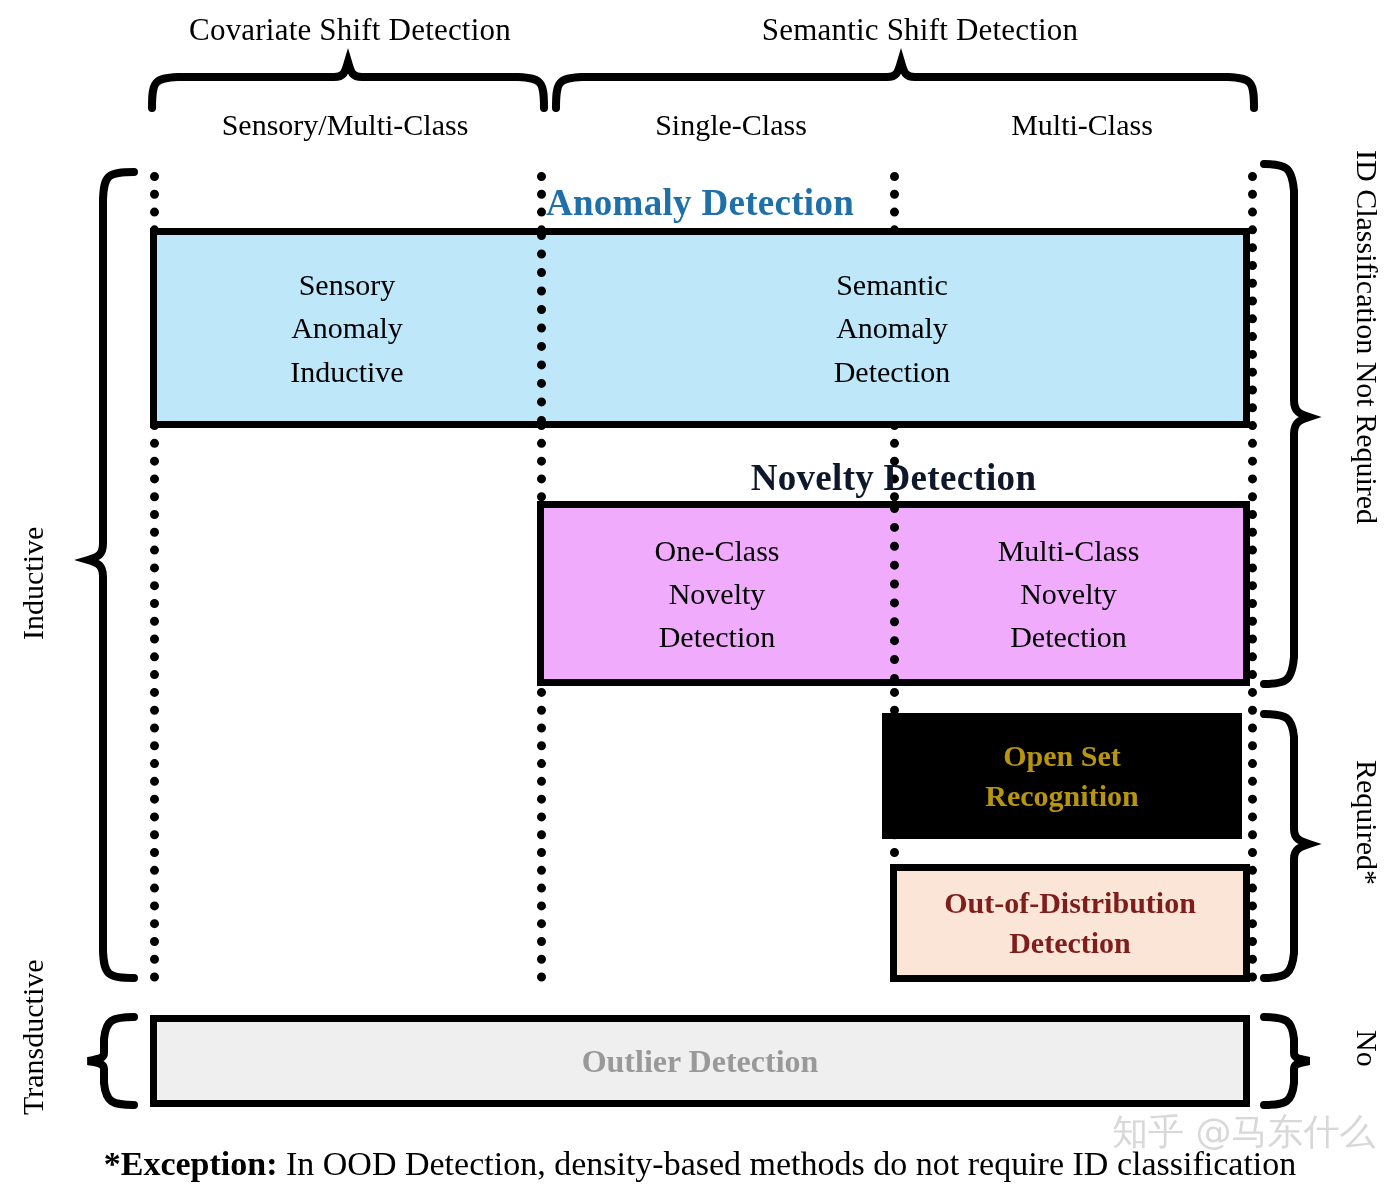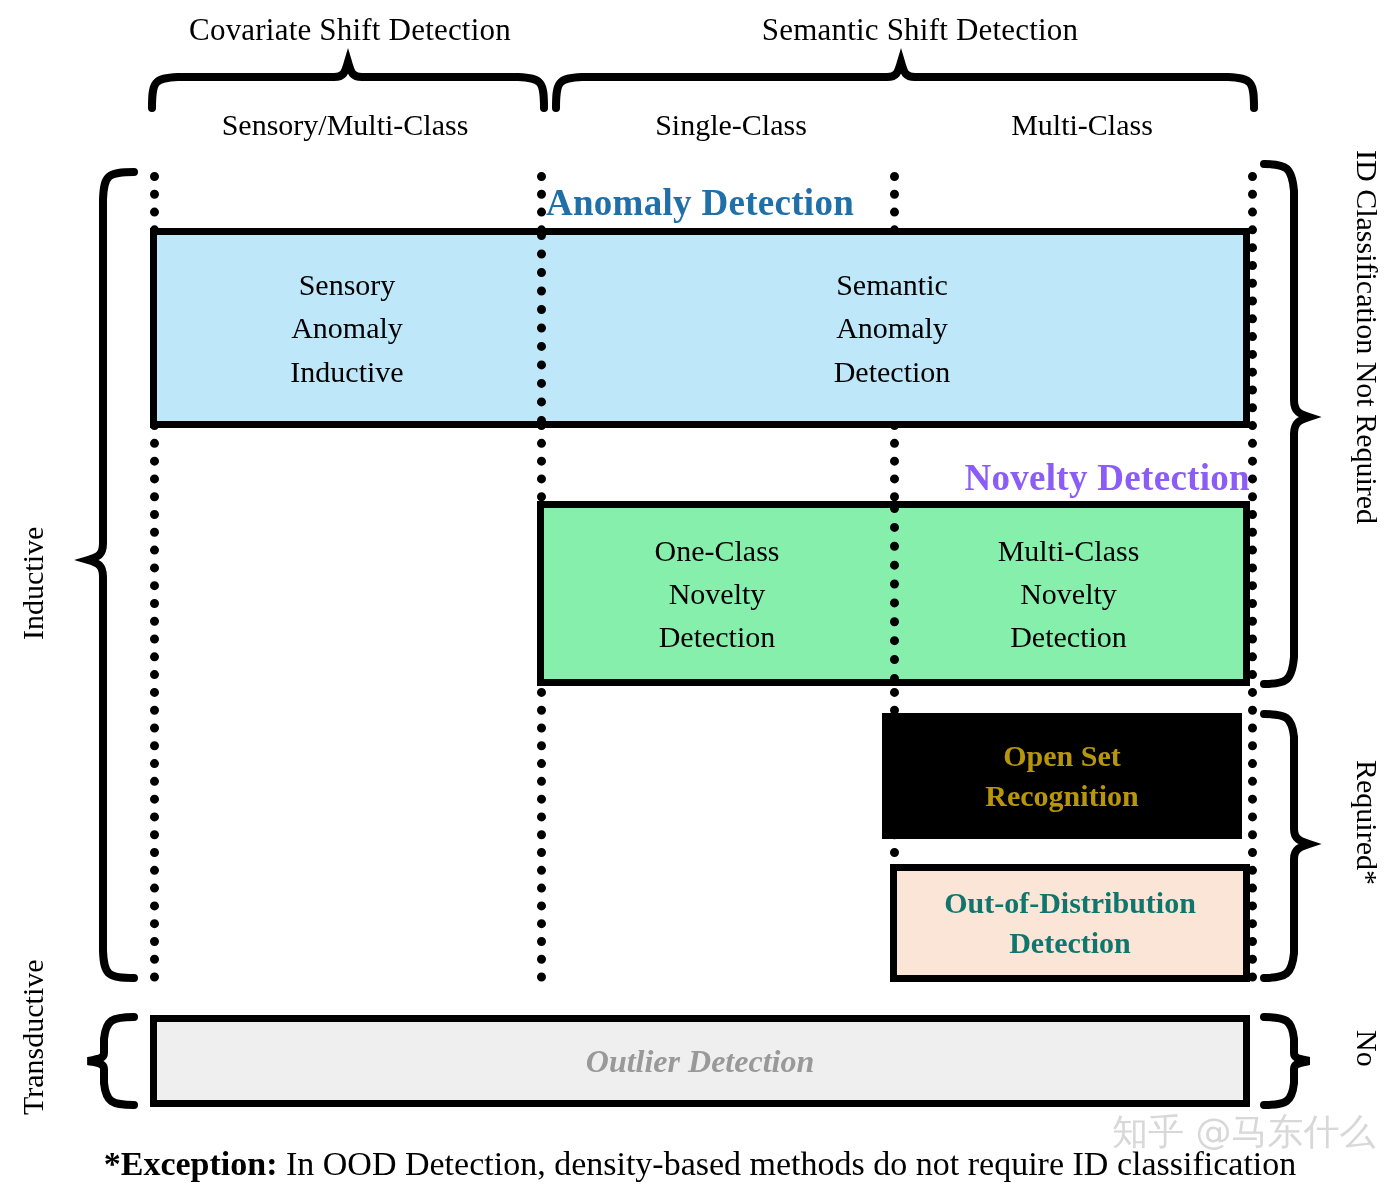--- a/index.html
+++ b/index.html
@@ -71,45 +71,45 @@
     <div class="ctr abs boxtext" style="left:0;top:0;width:380px;height:100%;white-space:pre-line;">Sensory
 Anomaly
 Inductive</div>
     <div class="abs vdot" style="left:380px;top:-4px;height:194px;"></div>
     <div class="ctr abs boxtext" style="left:384px;top:0;width:702px;height:100%;white-space:pre-line;">Semantic
 Anomaly
 Detection</div>
   </div>
 </div>
 
-<div class="abs cat-title" style="left:537px;top:456px;width:713px;text-align:right;color:#8b5cf6;">Novelty Detection</div>
+<div class="abs cat-title" style="left:537px;top:456px;width:713px;text-align:center;color:#0f172a;">Novelty Detection</div>
 
-<div class="abs box" style="left:537px;top:501px;width:713px;height:185px;background:#86efac;">
+<div class="abs box" style="left:537px;top:501px;width:713px;height:185px;background:#f0abfc;">
   <div style="position:relative;width:100%;height:100%;">
     <div class="ctr abs boxtext" style="left:0;top:0;width:346px;height:100%;white-space:pre-line;">One-Class
 Novelty
 Detection</div>
     <div class="abs vdot" style="left:346px;top:-4px;height:179px;"></div>
     <div class="ctr abs boxtext" style="left:350px;top:0;width:349px;height:100%;white-space:pre-line;">Multi-Class
 Novelty
 Detection</div>
   </div>
 </div>
 
 <div class="abs box ctr" style="left:882px;top:713px;width:360px;height:126px;background:#000000;">
   <div class="boxtext" style="white-space:pre-line;font-weight:bold;color:#B8960B;line-height:1.35;">Open Set
 Recognition</div>
 </div>
 
 <div class="abs box ctr" style="left:890px;top:864px;width:360px;height:118px;background:#FBE5D6;">
-  <div class="boxtext" style="white-space:pre-line;font-weight:bold;color:#0f766e;line-height:1.35;">Out-of-Distribution
+  <div class="boxtext" style="white-space:pre-line;font-weight:bold;color:#7f1d1d;line-height:1.35;">Out-of-Distribution
 Detection</div>
 </div>
 
-<div class="abs box ctr" style="left:150px;top:1015px;width:1100px;height:92px;background:#EFEFEF;font-style:italic;">
+<div class="abs box ctr" style="left:150px;top:1015px;width:1100px;height:92px;background:#EFEFEF;">
   <div class="boxtext" style="font-weight:bold;color:#999999;font-size:32px;">Outlier Detection</div>
 </div>
 
 <div class="abs" style="left:88px;top:168px;">
   <svg width="48" height="814" viewBox="0 0 48 814">
     <path d="M46 4 C20 4, 16 7, 15 31 L15 375 C15 387, 10 389, 0 392
              C10 395, 15 397, 15 409 L15 783 C16 807, 20 810, 46 810" fill="none" stroke="#000" stroke-width="8" stroke-linecap="round"></path>
   </svg>
 </div>
 

